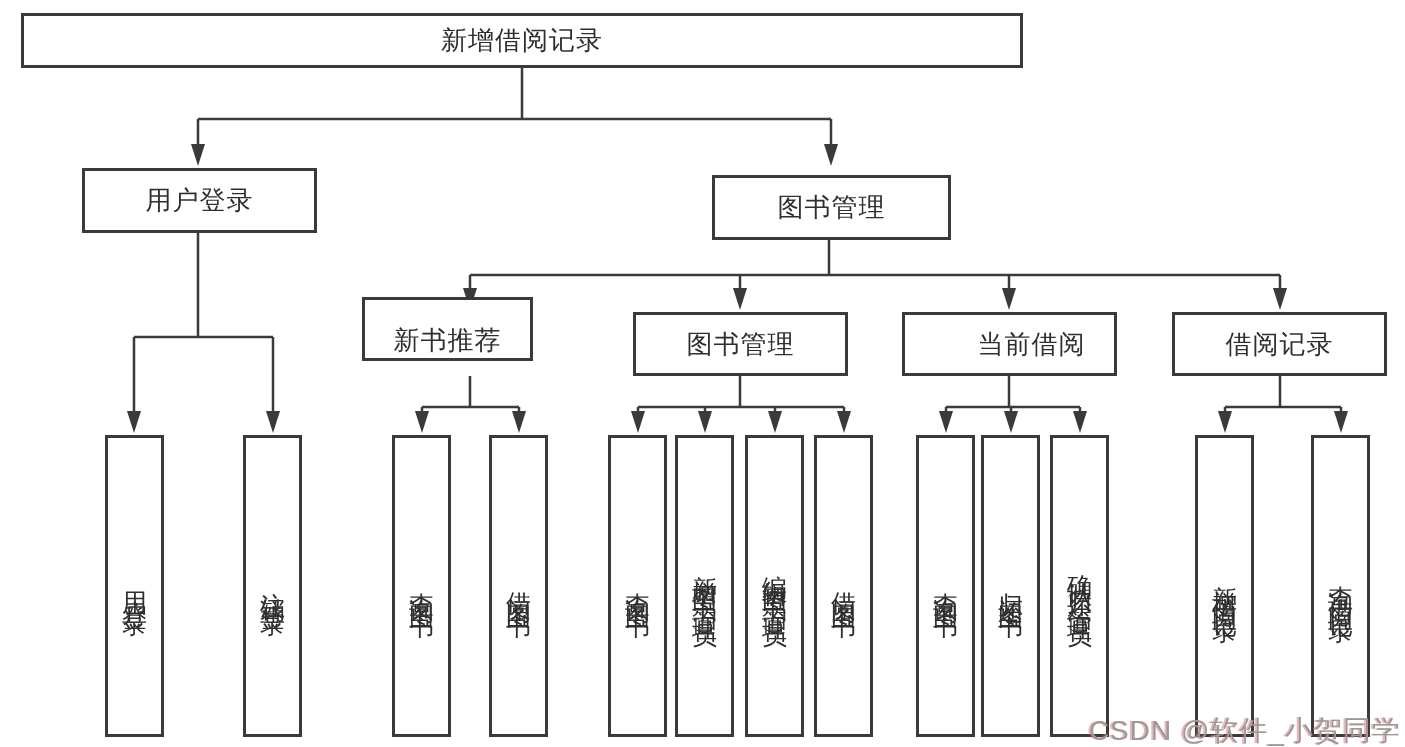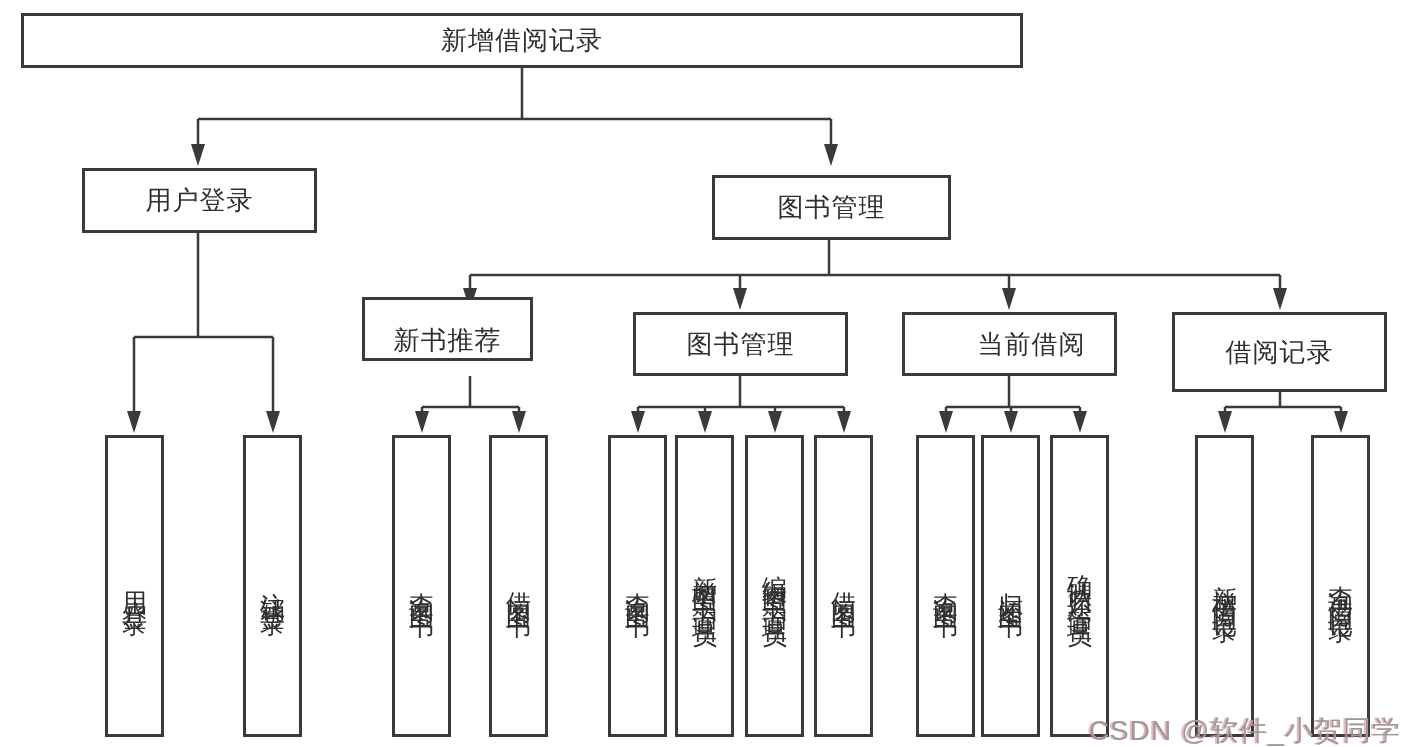--- a/index.html
+++ b/index.html
@@ -120,21 +120,21 @@
 
   <div class="box hbox" style="left:362px;top:297px;width:171px;height:64px;align-items:flex-end;">
     <span class="label">新书推荐</span>
   </div>
   <div class="box hbox" style="left:633px;top:312px;width:215px;height:64px;">
     <span class="label">图书管理</span>
   </div>
   <div class="box hbox" style="left:902px;top:312px;width:215px;height:64px;padding-left:44px;">
     <span class="label">当前借阅</span>
   </div>
-  <div class="box hbox" style="left:1172px;top:312px;width:215px;height:80px;">
+  <div class="box hbox" style="left:1172px;top:312px;width:215px;height:64px;">
     <span class="label">借阅记录</span>
   </div>
 
   <div class="box vbox" style="left:105px;top:435px;width:59px;height:302px;">
     <span class="vtext">用户登录</span>
   </div>
   <div class="box vbox" style="left:243px;top:435px;width:59px;height:302px;">
     <span class="vtext">注销登录</span>
   </div>
 

